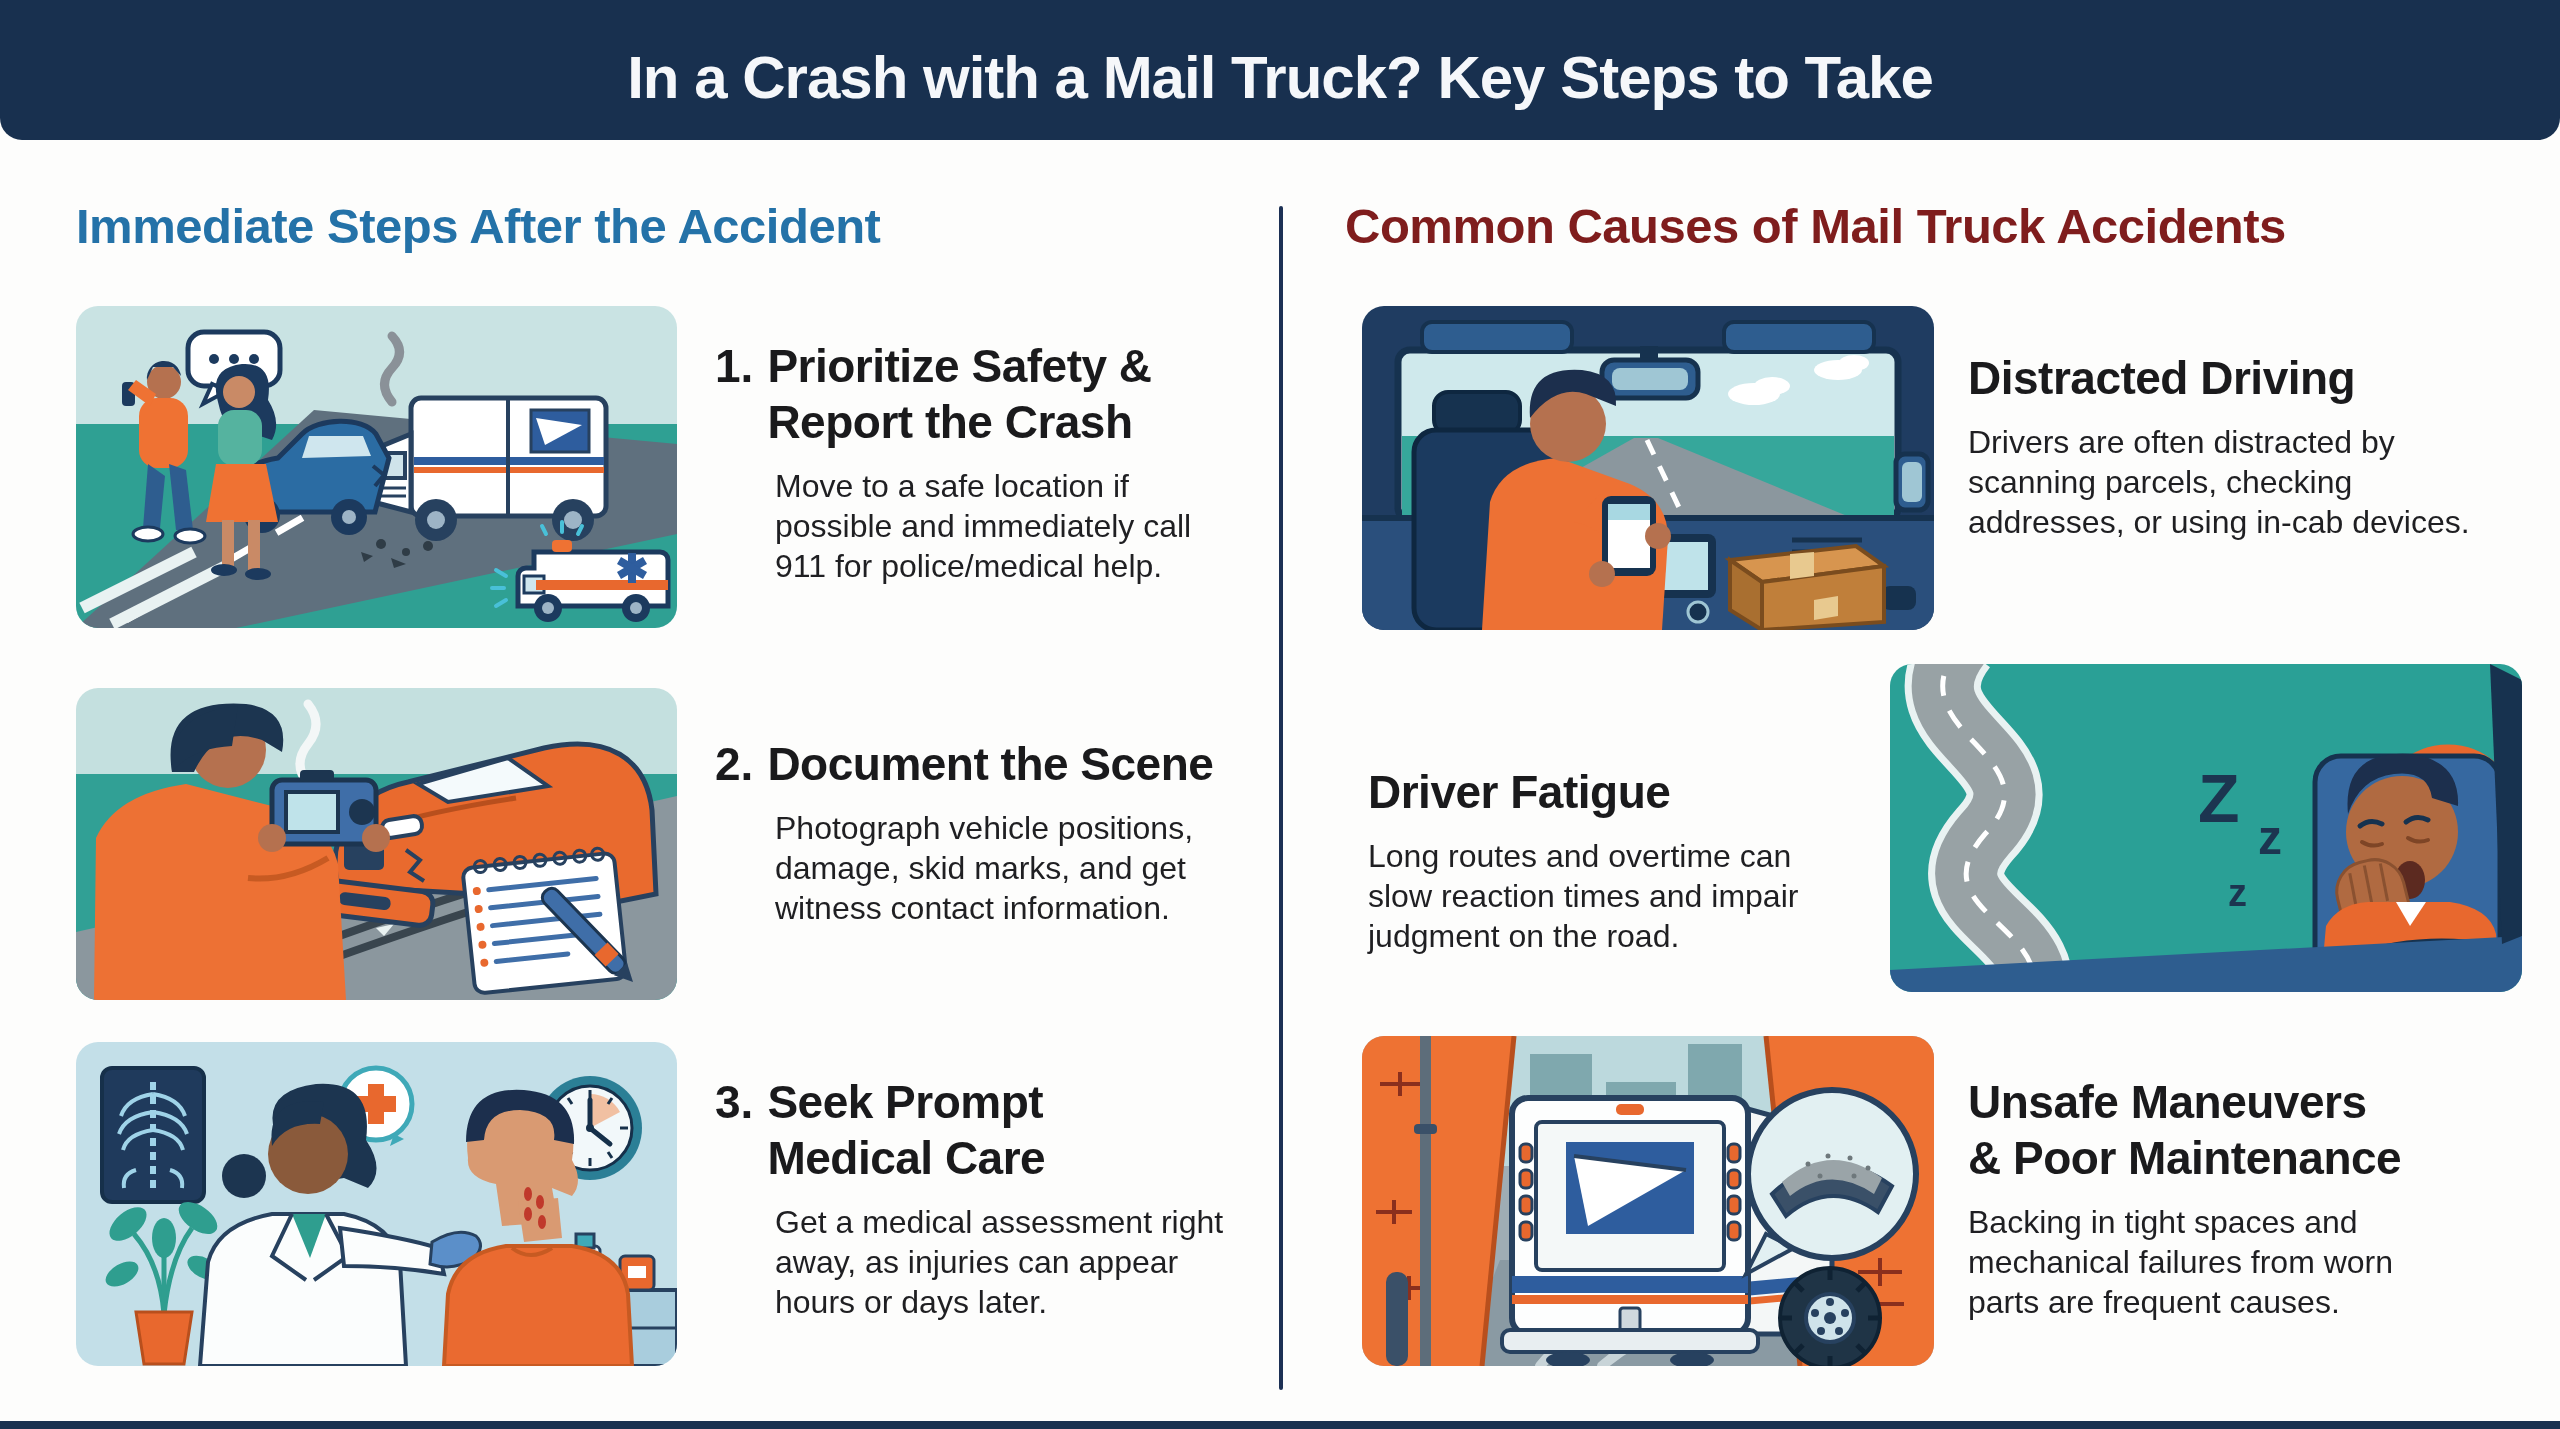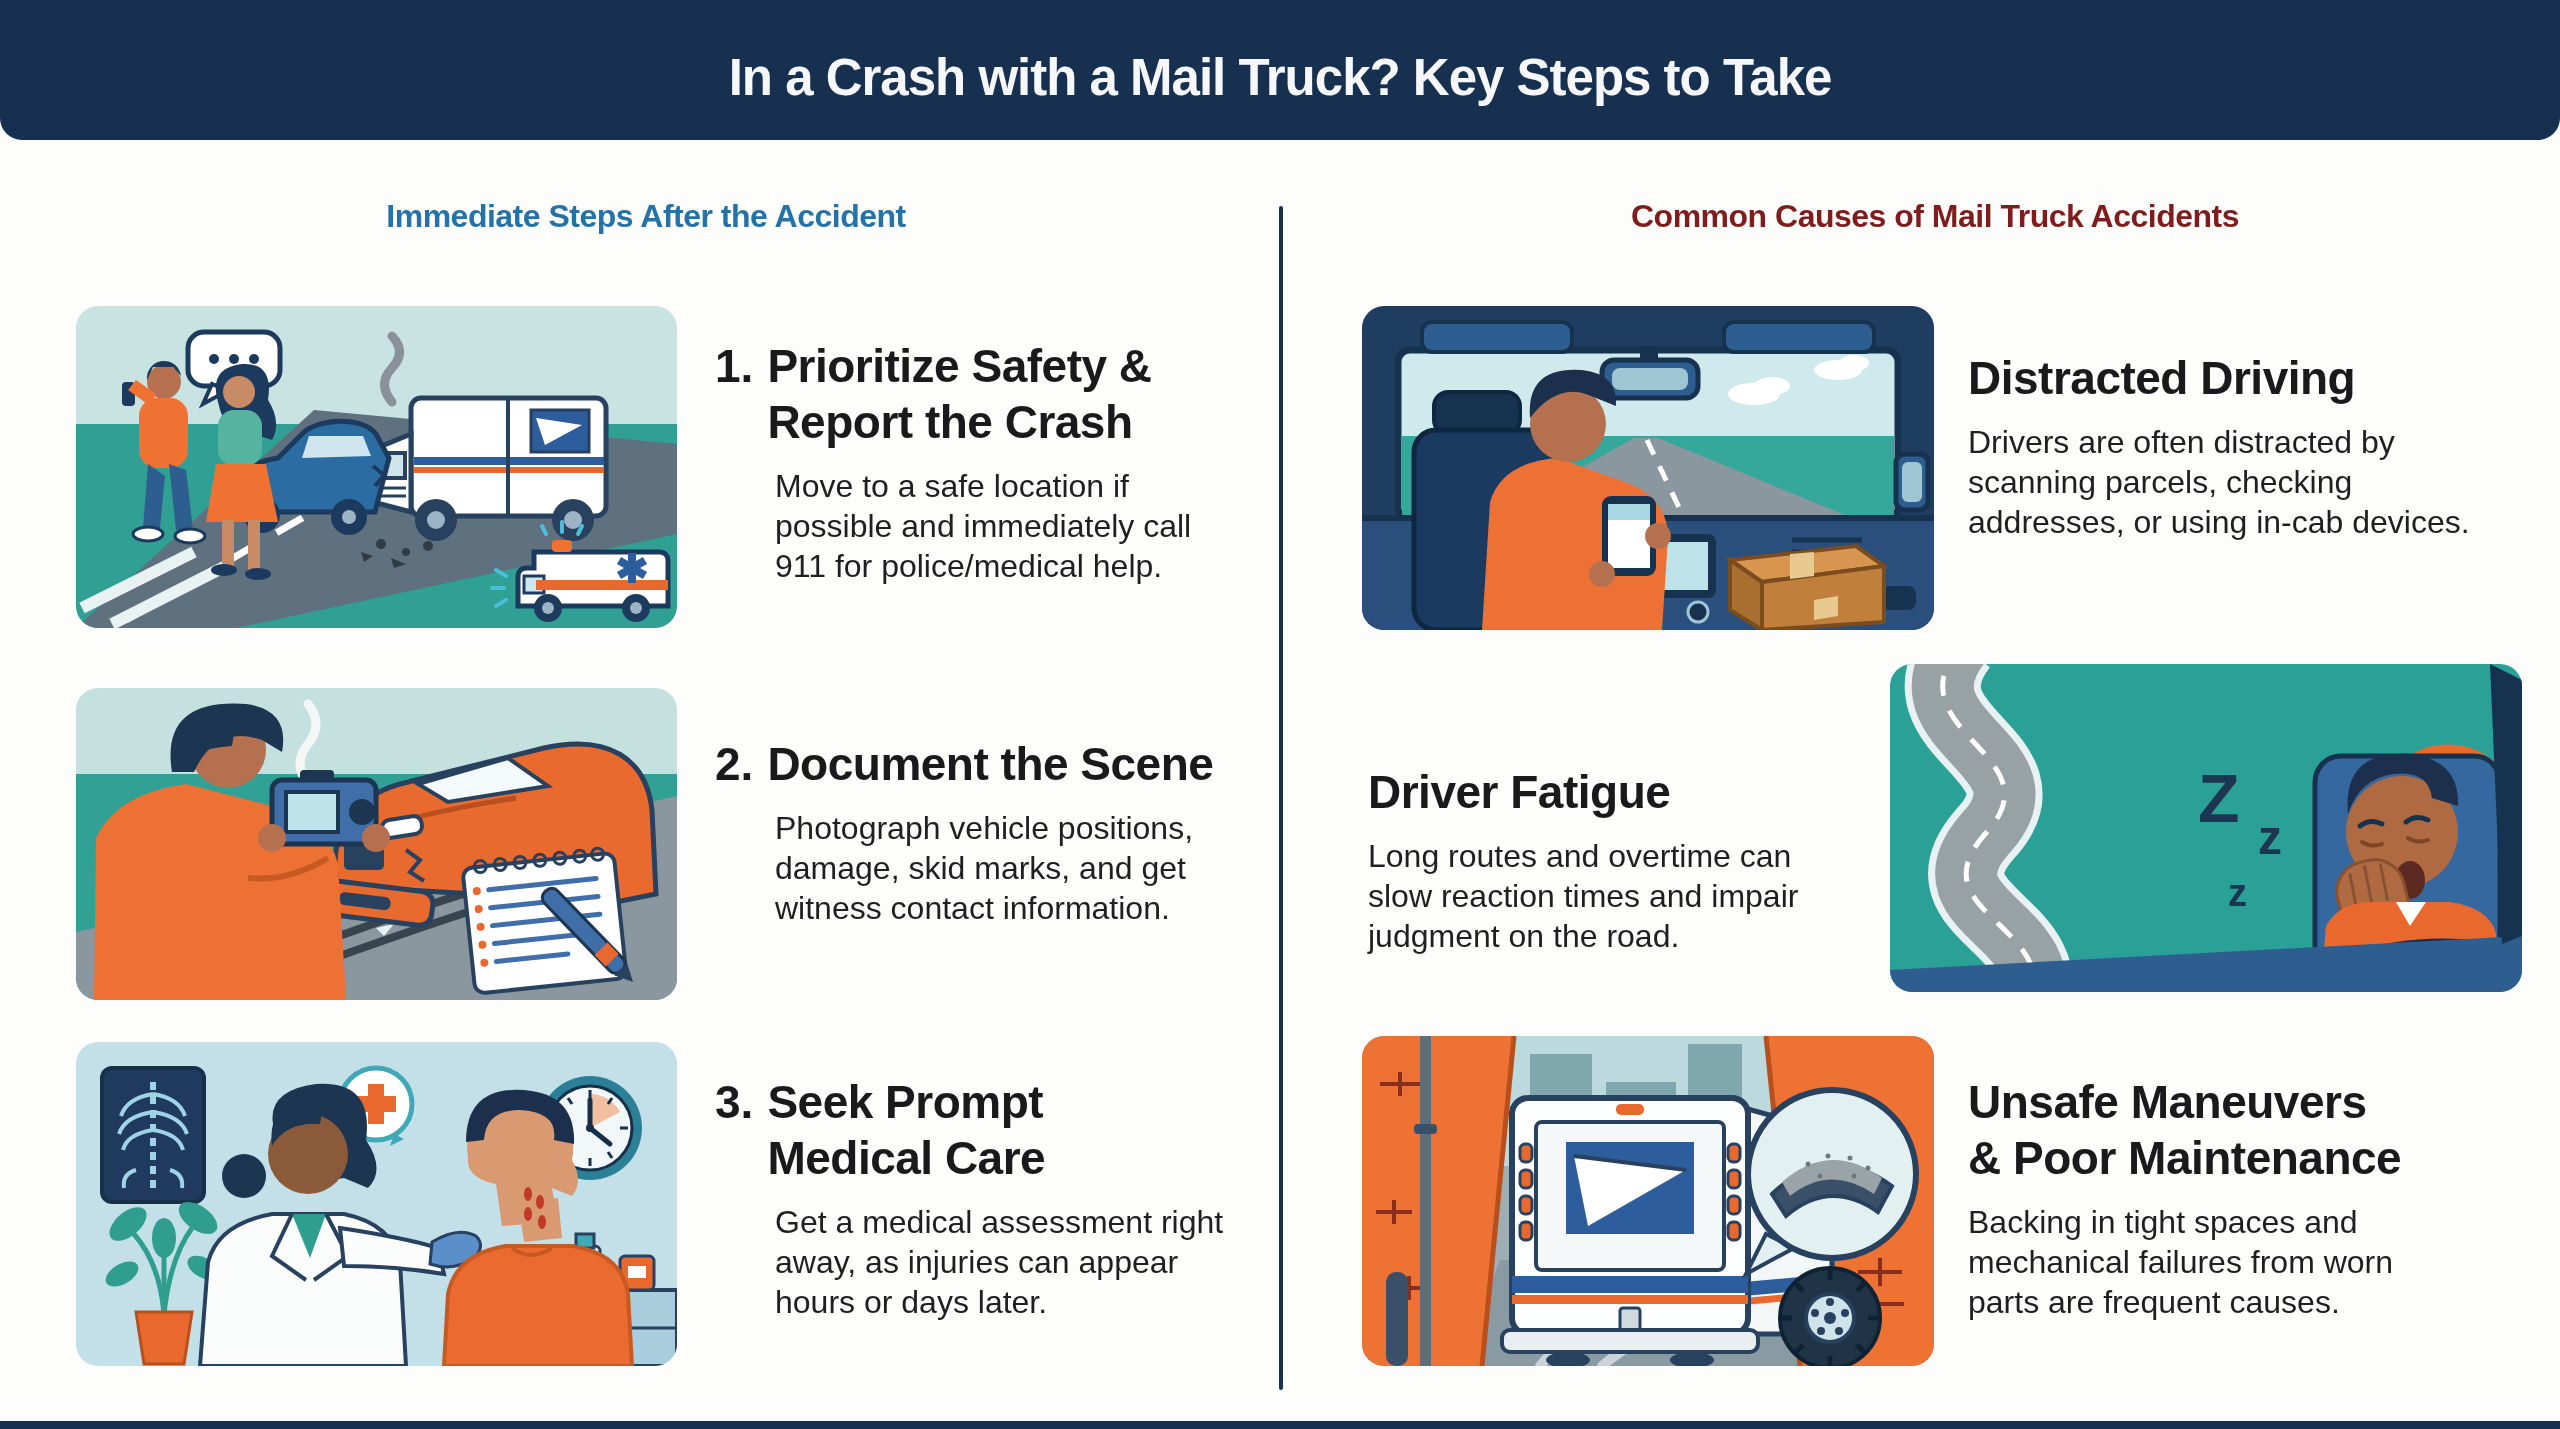--- a/index.html
+++ b/index.html
@@ -7,27 +7,27 @@
     position:relative;width:2560px;height:1429px;overflow:hidden;
     background:#fdfdfc;font-family:"Liberation Sans","DejaVu Sans",sans-serif;
   }
   
   .banner{
     position:absolute;left:0;top:0;width:2560px;height:140px;
     background:#18304f;border-radius:0 0 22px 22px;
     display:flex;align-items:center;justify-content:center;
   }
   .banner h1{
-    margin:0;color:#f5f7fa;font-size:51px;font-weight:bold;letter-spacing:-1px;
+    margin:0;color:#f5f7fa;font-size:60px;font-weight:bold;letter-spacing:-1px;
     padding-top:14px;white-space:nowrap;
   }
   
   .col-heading{
-    position:absolute;top:198px;margin:0;font-size:32px;font-weight:bold;
-    text-align:center;letter-spacing:-0.5px;white-space:nowrap;
+    position:absolute;top:198px;margin:0;font-size:49px;font-weight:bold;
+    letter-spacing:-0.5px;white-space:nowrap;
   }
   .col-heading.left{left:76px;width:1140px;color:#2472a8;}
   .col-heading.right{left:1345px;width:1180px;color:#7f1d1d;}
   .divider{
     position:absolute;left:1279px;top:206px;width:4px;height:1184px;
     background:#1c3054;border-radius:2px;
   }
   .bottom-bar{
     position:absolute;left:0;bottom:0;width:2560px;height:8px;background:#18304f;
   }

